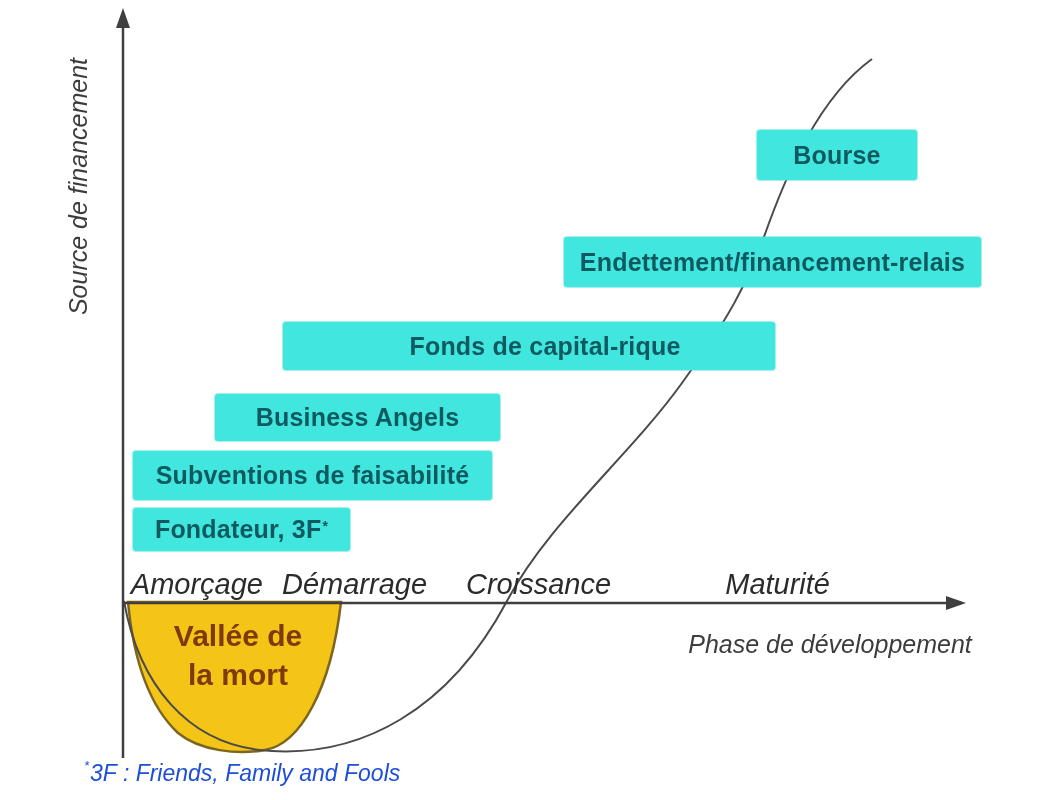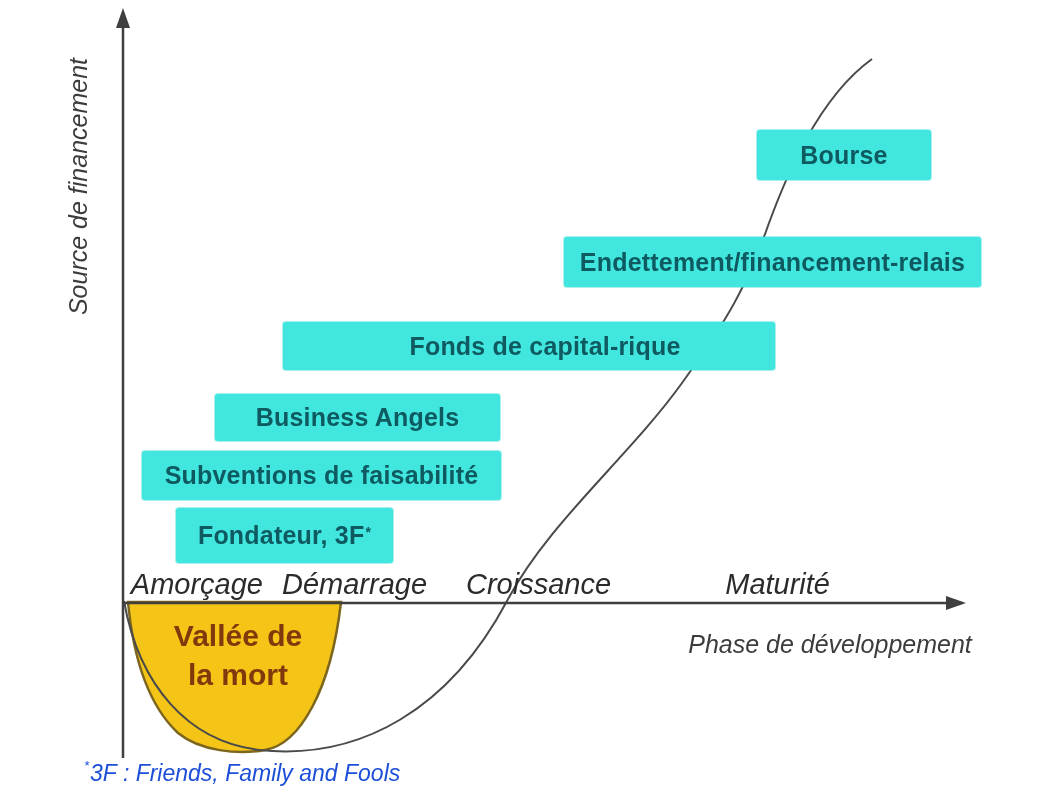--- a/index.html
+++ b/index.html
@@ -122,37 +122,37 @@
     <line x1="123" y1="20" x2="123" y2="758" stroke="#3F3F3F" stroke-width="2.5"></line>
     <polygon points="116,28 123,8 130,28" fill="#3F3F3F"></polygon>
 
     <line x1="123" y1="603" x2="952" y2="603" stroke="#3F3F3F" stroke-width="2.5"></line>
     <polygon points="946,596 966,603 946,610" fill="#3F3F3F"></polygon>
   </svg>
 
   <div class="axis-label" id="y-axis-label">Source de financement</div>
   <div class="axis-label" id="x-axis-label">Phase de développement</div>
 
-  <div class="fund-box" style="left:133px; top:508px; width:217px; height:55px;margin-left:43px;">
+  <div class="fund-box" style="left:133px; top:508px; width:217px; height:43px;">
     <span>Fondateur, 3F</span>
       <sup>*</sup>
   </div>
-  <div class="fund-box" style="left:142px; top:451px; width:359px; height:49px;">
+  <div class="fund-box" style="left:133px; top:451px; width:359px; height:49px;">
     <span>Subventions de faisabilité</span>
   </div>
   <div class="fund-box" style="left:215px; top:394px; width:285px; height:47px;">
     <span>Business Angels</span>
   </div>
   <div class="fund-box" style="left:283px; top:322px; width:460px; height:48px;padding-left:32px;">
     <span>Fonds de capital-rique</span>
   </div>
   <div class="fund-box" style="left:564px; top:237px; width:417px; height:50px;align-items:center;">
     <span>Endettement/financement-relais</span>
   </div>
-  <div class="fund-box" style="left:757px; top:130px; width:174px; height:50px;">
+  <div class="fund-box" style="left:757px; top:130px; width:160px; height:50px;">
     <span>Bourse</span>
   </div>
 
   <div class="phase-label" style="left:123px; top:568px; width:140px;">Amorçage</div>
   <div class="phase-label" style="left:282px; top:568px; width:140px;">Démarrage</div>
   <div class="phase-label" style="left:466px; top:568px; width:140px;">Croissance</div>
   <div class="phase-label" style="left:690px; top:568px; width:140px;">Maturité</div>
 
   <div id="valley-label">
     <span>Vallée de</span>

